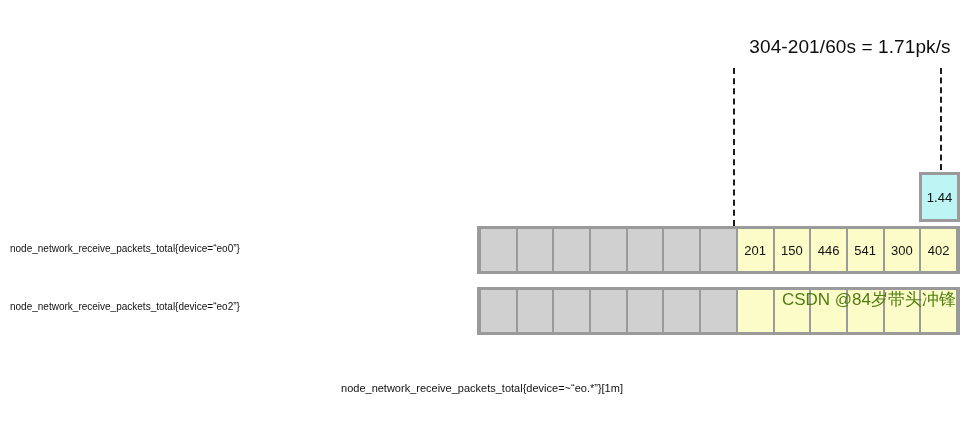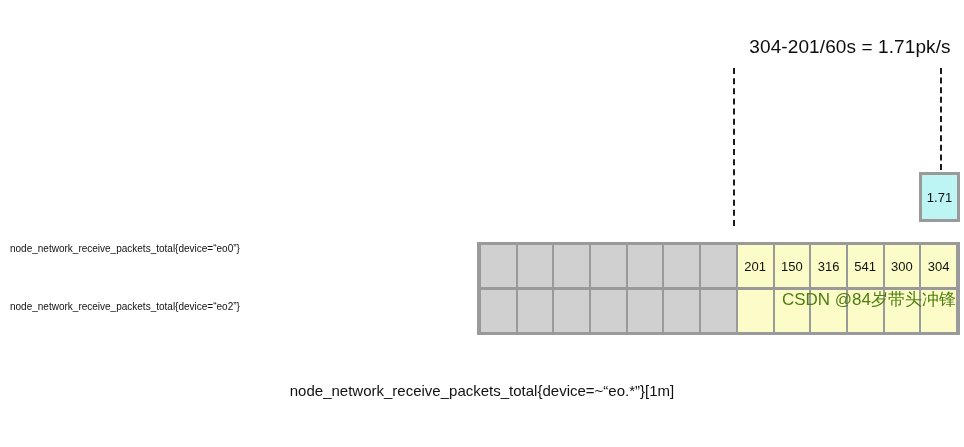--- a/index.html
+++ b/index.html
@@ -64,21 +64,21 @@
   .series-row {
     position: absolute;
     left: 477px;
     width: 483px;
     height: 48px;
     border: 3px solid #9a9a9a;
     box-sizing: border-box;
     display: flex;
     background: #9a9a9a;
   }
-  .row-0 { top: 242px; }
+  .row-0 { top: 226px; }
   .row-1 { top: 287px; }
 
   .cell {
     flex: 1 1 0;
     margin: 0 1px;
     display: flex;
     align-items: center;
     justify-content: center;
     font-size: 13px;
     color: #111111;
@@ -99,21 +99,21 @@
   .label-0 { top: 243px; }
   .label-1 { top: 301px; }
 
   
   .caption {
     position: absolute;
     left: 0;
     top: 382px;
     width: 964px;
     text-align: center;
-    font-size: 15px;
+    font-size: 11px;
     color: #111111;
     white-space: nowrap;
   }
 
   
   .watermark {
     position: absolute;
     right: 8px;
     bottom: 8px;
     font-size: 17px;
@@ -126,39 +126,39 @@
 
 <div id="canvas">
 
   <div class="formula">304-201/60s = 1.71pk/s</div>
 
   <div class="dashed-line dashed-left"></div>
 
   <div class="dashed-line dashed-right"></div>
 
   <div class="result-box">
-    <span>1.71</span>
+    <span>1.44</span>
   </div>
 
   <div class="series-label label-0">node_network_receive_packets_total{device=“eo0”}</div>
 
   <div class="series-row row-0" id="series-row-0">
       <div class="cell cell-gray"></div>
       <div class="cell cell-gray"></div>
       <div class="cell cell-gray"></div>
       <div class="cell cell-gray"></div>
       <div class="cell cell-gray"></div>
       <div class="cell cell-gray"></div>
       <div class="cell cell-gray"></div>
       <div class="cell cell-yellow">201</div>
       <div class="cell cell-yellow">150</div>
-      <div class="cell cell-yellow">316</div>
+      <div class="cell cell-yellow">446</div>
       <div class="cell cell-yellow">541</div>
       <div class="cell cell-yellow">300</div>
-      <div class="cell cell-yellow">304</div>
+      <div class="cell cell-yellow">402</div>
     </div>
 
   <div class="series-label label-1">node_network_receive_packets_total{device=“eo2”}</div>
 
   <div class="series-row row-1" id="series-row-1">
       <div class="cell cell-gray"></div>
       <div class="cell cell-gray"></div>
       <div class="cell cell-gray"></div>
       <div class="cell cell-gray"></div>
       <div class="cell cell-gray"></div>

